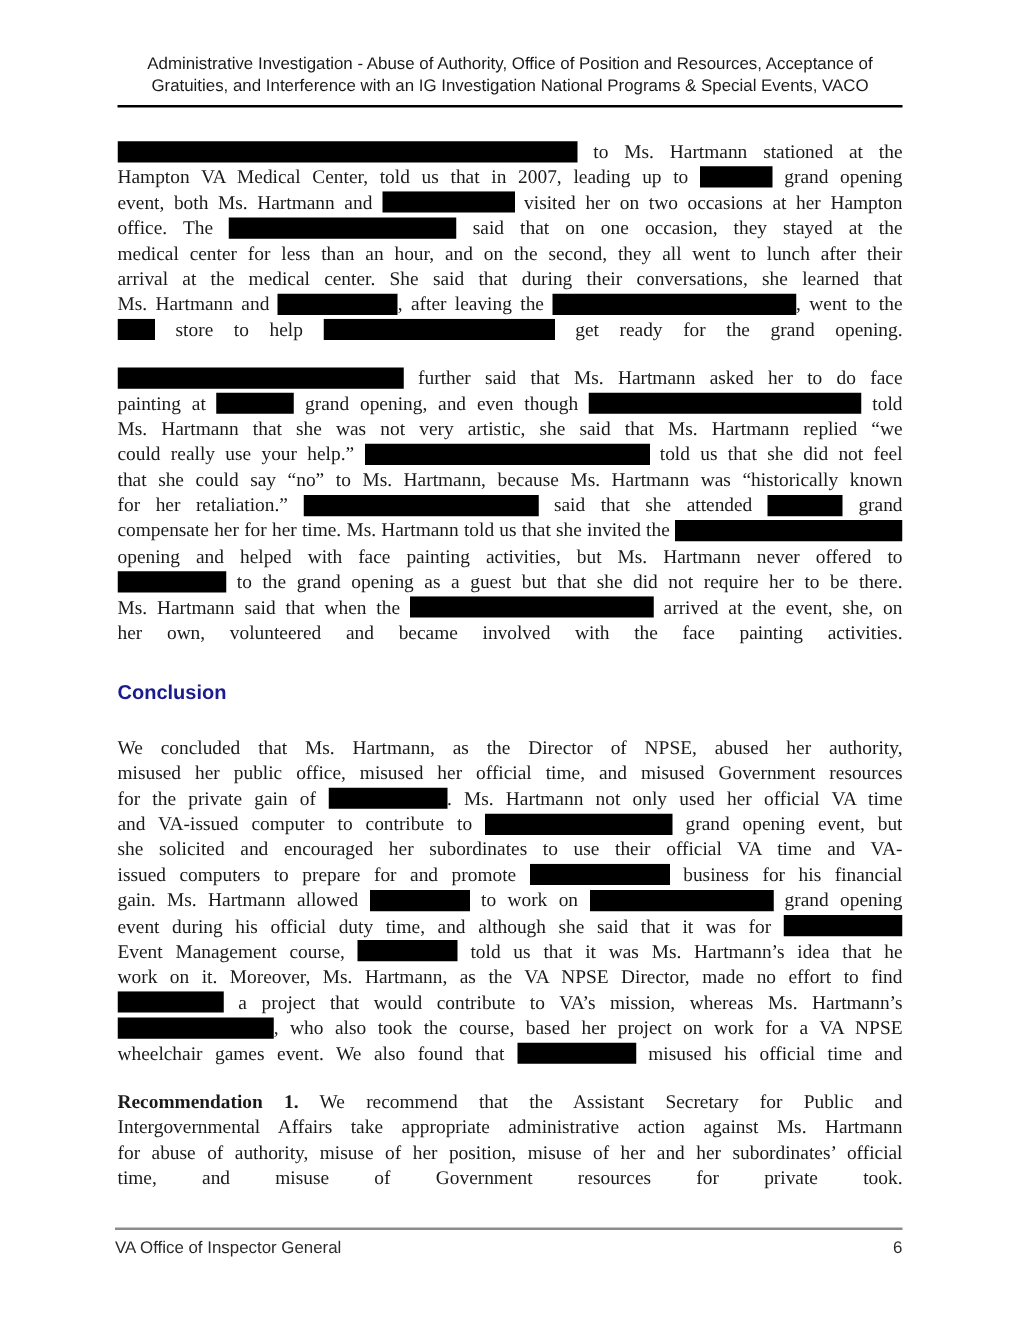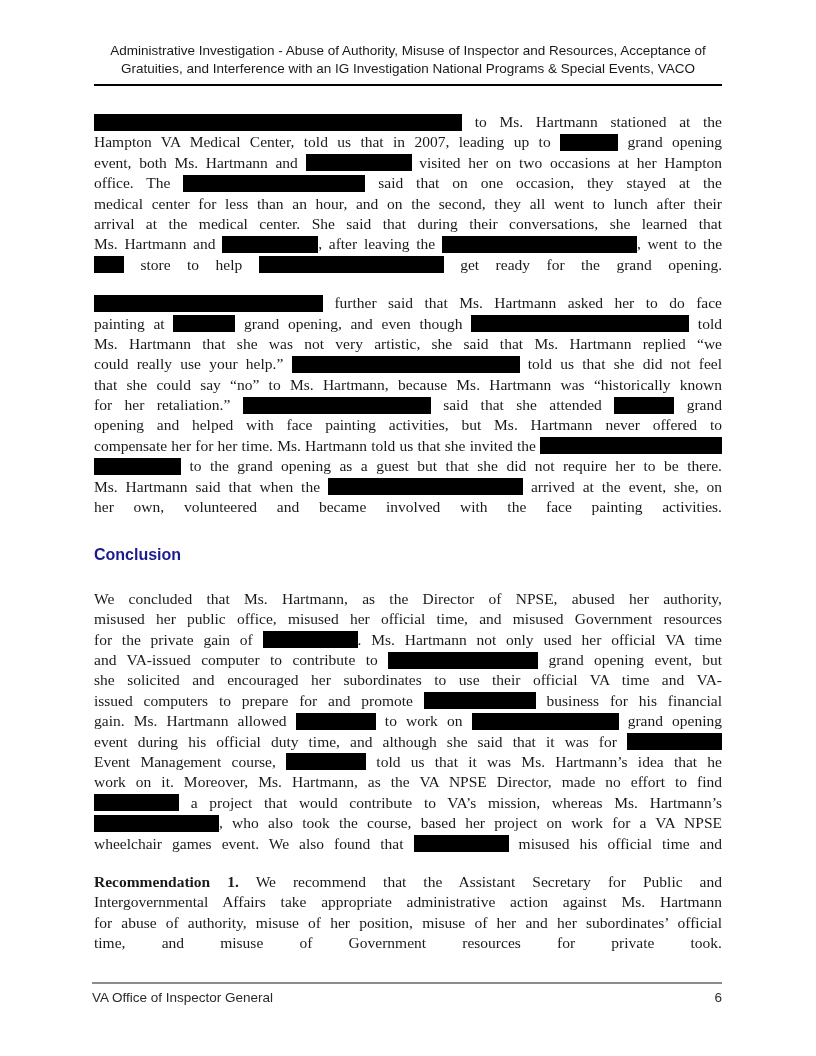--- a/index.html
+++ b/index.html
@@ -54,21 +54,21 @@
   .footer-rule { border-top:2px solid #8c8c8c; margin-bottom:6px; }
   .footer-row { display:flex; justify-content:space-between; }
 </style>
 </head>
 <body>
 
 <div class="page">
 
   <div class="header">
     <div class="header-text">
-      <div>Administrative Investigation - Abuse of Authority, Misuse of Inspector and Resources, Acceptance of</div>
+      <div>Administrative Investigation - Abuse of Authority, Office of Position and Resources, Acceptance of</div>
       <div>Gratuities, and Interference with an IG Investigation National Programs &amp; Special Events, VACO</div>
     </div>
     <div class="header-rule"></div>
   </div>
 
   <div class="doc-body" id="doc-body">
       <div class="para">
         <div class="line"><span class="redaction" style="width: 368px;"></span> to Ms. Hartmann stationed at the</div>
         <div class="line">Hampton VA Medical Center, told us that in 2007, leading up to <span class="redaction" style="width: 58px;"></span> grand opening</div>
         <div class="line">event, both Ms. Hartmann and <span class="redaction" style="width: 106px;"></span> visited her on two occasions at her Hampton</div>
@@ -78,22 +78,22 @@
         <div class="line">Ms. Hartmann and <span class="redaction" style="width: 96px;"></span>, after leaving the <span class="redaction" style="width: 195px;"></span>, went to the</div>
         <div class="line" style=""><span class="redaction" style="width: 30px;"></span> store to help <span class="redaction" style="width: 185px;"></span> get ready for the grand opening.</div>
       </div>
       <div class="para">
         <div class="line"><span class="redaction" style="width: 229px;"></span> further said that Ms. Hartmann asked her to do face</div>
         <div class="line">painting at <span class="redaction" style="width: 62px;"></span> grand opening, and even though <span class="redaction" style="width: 218px;"></span> told</div>
         <div class="line">Ms. Hartmann that she was not very artistic, she said that Ms. Hartmann replied “we</div>
         <div class="line">could really use your help.”  <span class="redaction" style="width: 228px;"></span> told us that she did not feel</div>
         <div class="line">that she could say “no” to Ms. Hartmann, because Ms. Hartmann was “historically known</div>
         <div class="line">for her retaliation.”  <span class="redaction" style="width: 188px;"></span> said that she attended <span class="redaction" style="width: 60px;"></span> grand</div>
+        <div class="line">compensate her for her time.  Ms. Hartmann told us that she invited the <span class="redaction" style="width: 182px;"></span></div>
         <div class="line">opening and helped with face painting activities, but Ms. Hartmann never offered to</div>
-        <div class="line">compensate her for her time.  Ms. Hartmann told us that she invited the <span class="redaction" style="width: 182px;"></span></div>
         <div class="line"><span class="redaction" style="width: 87px;"></span> to the grand opening as a guest but that she did not require her to be there.</div>
         <div class="line">Ms. Hartmann said that when the <span class="redaction" style="width: 195px;"></span> arrived at the event, she, on</div>
         <div class="line" style="">her own, volunteered and became involved with the face painting activities.</div>
       </div>
       <div class="heading">Conclusion</div>
       <div class="para">
         <div class="line">We concluded that Ms. Hartmann, as the Director of NPSE, abused her authority,</div>
         <div class="line">misused her public office, misused her official time, and misused Government resources</div>
         <div class="line">for the private gain of <span class="redaction" style="width: 95px;"></span>.  Ms. Hartmann not only used her official VA time</div>
         <div class="line">and VA-issued computer to contribute to <span class="redaction" style="width: 150px;"></span> grand opening event, but</div>

